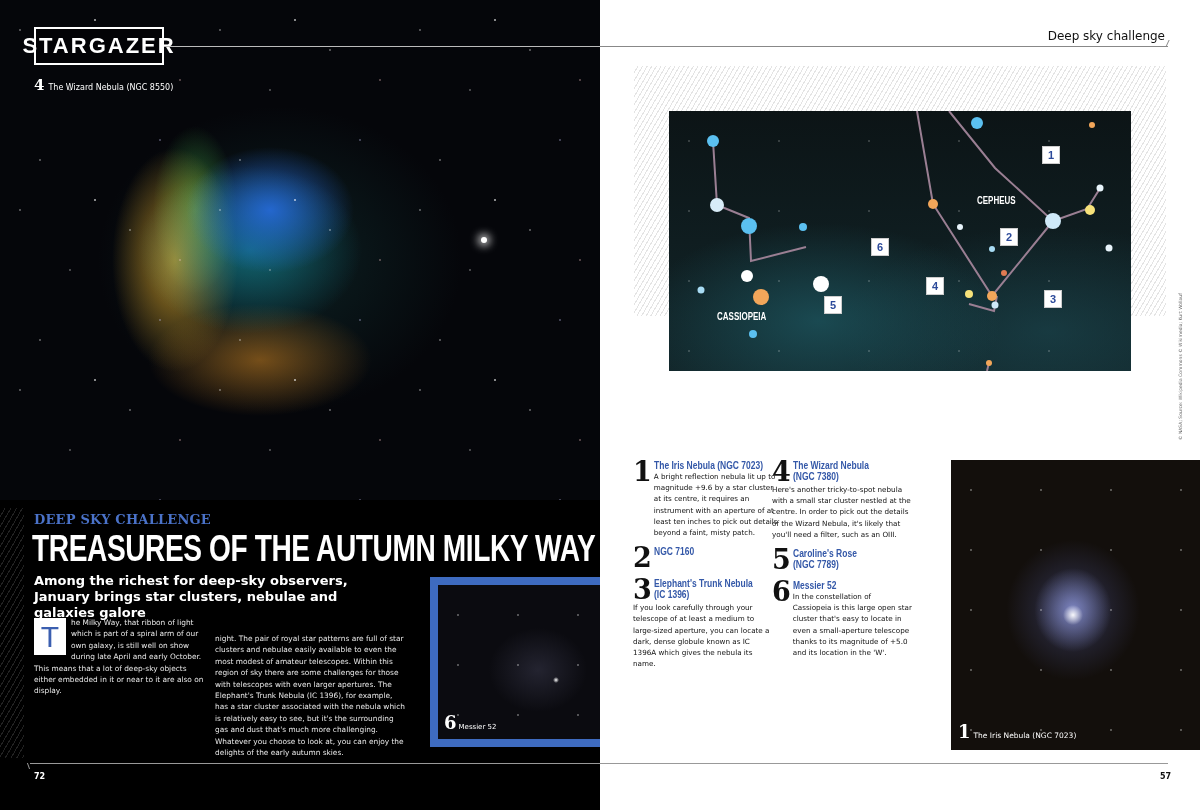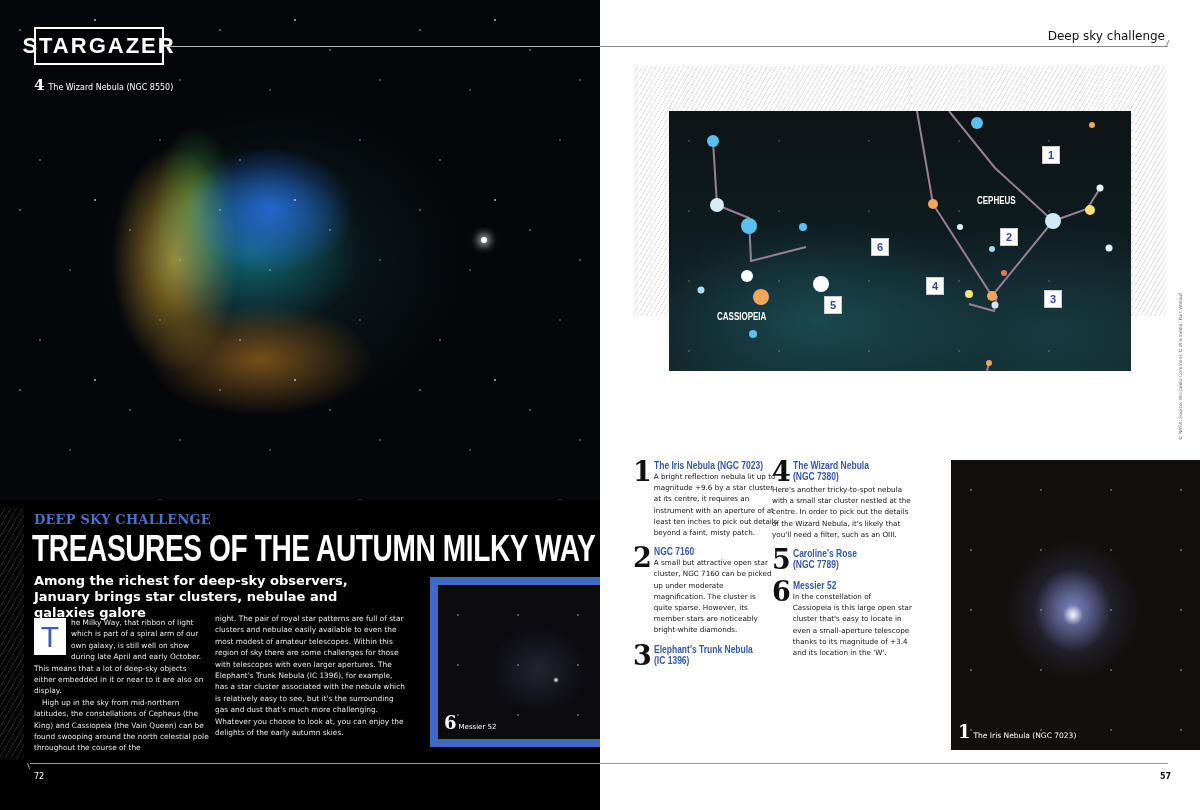--- a/index.html
+++ b/index.html
@@ -69,21 +69,21 @@
     letter-spacing: -0.5px; transform: scaleX(0.78); transform-origin: left top; white-space: nowrap;
   }
   .standfirst {
     position: absolute; left: 34px; top: 573px; width: 360px; color: #fff;
     font-size: 13px; font-weight: 700; line-height: 16px;
   }
   .col {
     position: absolute; color: #e8e8e8; font-size: 7.4px; line-height: 11.4px;
   }
   .col1 { left: 34px; top: 617px; width: 175px; }
-  .col2 { left: 215px; top: 613px; width: 190px; }
+  .col2 { left: 215px; top: 633px; width: 190px; }
   .dropcap {
     float: left; width: 32px; height: 37px; background: #fff; margin: 1px 5px 2px 0;
     display: flex; align-items: center; justify-content: center;
     color: #3b5fb0; font-family: "Liberation Sans", sans-serif; font-size: 30px; font-weight: 400;
   }
   .indent { display: block; text-indent: 8px; }
 
   .m52-frame {
     position: absolute; left: 430px; top: 577px; width: 192px; height: 170px;
     background: #3e6bc0; padding: 8px;
@@ -101,21 +101,21 @@
   }
   .m52-caption .cap-num { font-size: 18px; }
   .m52-caption .cap-text { font-size: 7px; }
 
   .footer-rule-left {
     position: absolute; left: 30px; top: 763px; width: 570px; height: 1px; background: #999;
   }
   .footer-tick-left {
     position: absolute; left: 28px; top: 763px; width: 1px; height: 6px; background: #999; transform: skewX(20deg);
   }
-  .folio-left { position: absolute; left: 34px; top: 772px; color: #fff; font-size: 8px; font-weight: 400; }
+  .folio-left { position: absolute; left: 34px; top: 772px; color: #fff; font-size: 8px; font-weight: 700; }
 
   
   .right-page { position: absolute; left: 600px; top: 0; width: 600px; height: 810px; background: #fff; }
   .section-label {
     position: absolute; right: 35px; top: 29px; color: #111; font-size: 12px;
   }
   .section-rule {
     position: absolute; left: 0; top: 46px; width: 568px; height: 1px; background: #888;
   }
   .section-tick {
@@ -202,21 +202,20 @@
   </div>
 
   <div class="hatch-left"></div>
   <div class="kicker">DEEP SKY CHALLENGE</div>
   <div class="headline">TREASURES OF THE AUTUMN MILKY WAY</div>
   <div class="standfirst">Among the richest for deep-sky observers, January brings star clusters, nebulae and galaxies galore</div>
 
   <div class="col col1">
     <span class="dropcap">T</span>
     <span>he Milky Way, that ribbon of light which is part of a spiral arm of our own galaxy, is still well on show during late April and early October. This means that a lot of deep-sky objects either embedded in it or near to it are also on display.</span>
-    <span class="indent">High up in the sky from mid-northern latitudes, the constellations of Cepheus (the King) and Cassiopeia (the Vain Queen) can be found swooping around the north celestial pole throughout the course of the</span>
   </div>
   <div class="col col2">
     <span>night. The pair of royal star patterns are full of star clusters and nebulae easily available to even the most modest of amateur telescopes. Within this region of sky there are some challenges for those with telescopes with even larger apertures. The Elephant's Trunk Nebula (IC 1396), for example, has a star cluster associated with the nebula which is relatively easy to see, but it's the surrounding gas and dust that's much more challenging. Whatever you choose to look at, you can enjoy the delights of the early autumn skies.</span>
   </div>
 
   <div class="footer-tick-left"></div>
   <div class="footer-rule-left"></div>
   <div class="folio-left">72</div>
 </div>
 
@@ -294,32 +293,32 @@
             <div class="entry-title">The Iris Nebula (NGC 7023)</div>
             <div class="entry-body">A bright reflection nebula lit up to magnitude +9.6 by a star cluster at its centre, it requires an instrument with an aperture of at least ten inches to pick out details beyond a faint, misty patch.</div>
           </div>
         </div>
       </div>
       <div class="entry">
         <div class="entry-head">
           <span class="entry-num">2</span>
           <div>
             <div class="entry-title">NGC 7160</div>
-            <div class="entry-body">A small but attractive open star cluster, NGC 7160 can be picked up under moderate magnification. The cluster is quite sparse. However, its member stars are noticeably bright-white diamonds.</div>
           </div>
         </div>
       </div>
       <div class="entry">
         <div class="entry-head">
           <span class="entry-num">3</span>
           <div>
             <div class="entry-title">Elephant's Trunk Nebula</div>
             <div class="entry-title">(IC 1396)</div>
           </div>
         </div>
+        <div class="entry-body">If you look carefully through your telescope of at least a medium to large-sized aperture, you can locate a dark, dense globule known as IC 1396A which gives the nebula its name.</div>
       </div>
     </div>
 
     <div class="entry-col ecol2">
       <div class="entry">
         <div class="entry-head">
           <span class="entry-num">4</span>
           <div>
             <div class="entry-title">The Wizard Nebula</div>
             <div class="entry-title">(NGC 7380)</div>
@@ -334,21 +333,21 @@
             <div class="entry-title">Caroline's Rose</div>
             <div class="entry-title">(NGC 7789)</div>
           </div>
         </div>
       </div>
       <div class="entry">
         <div class="entry-head">
           <span class="entry-num">6</span>
           <div>
             <div class="entry-title">Messier 52</div>
-            <div class="entry-body">In the constellation of Cassiopeia is this large open star cluster that's easy to locate in even a small-aperture telescope thanks to its magnitude of +3.4 and its location in the 'W'.</div>
+            <div class="entry-body">In the constellation of Cassiopeia is this large open star cluster that's easy to locate in even a small-aperture telescope thanks to its magnitude of +5.0 and its location in the 'W'.</div>
           </div>
         </div>
       </div>
     </div>
   </div>
 
   <div class="iris-photo">
     <div class="stars"></div>
     <div class="iris-caption">
       <span class="cap-num">1</span>

